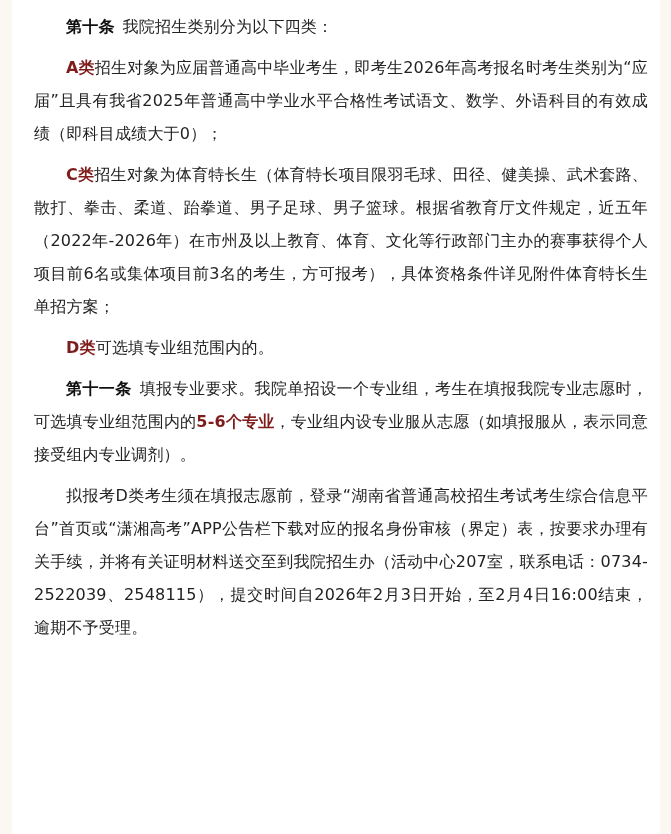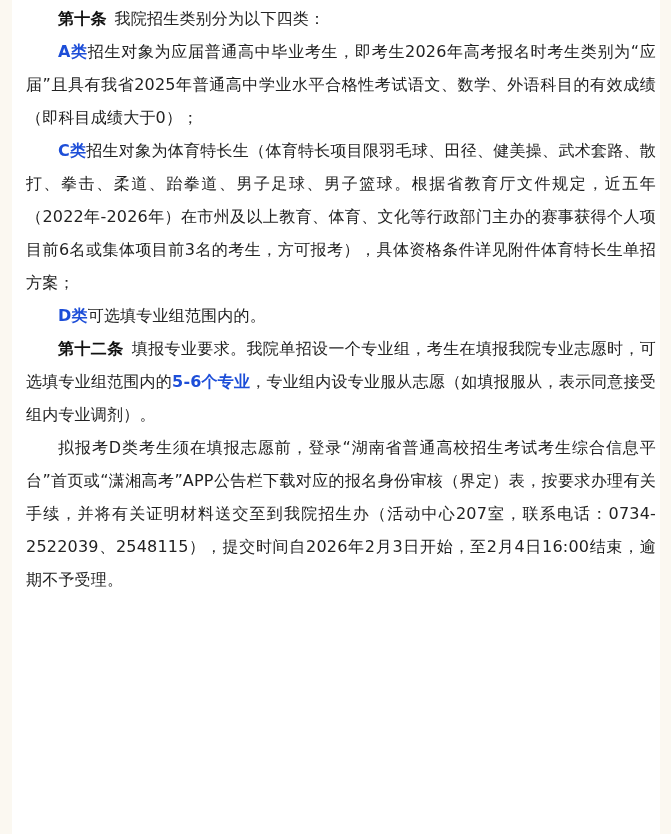--- a/index.html
+++ b/index.html
@@ -25,32 +25,32 @@
       position: absolute;
       left: 14px;
       top: 0;
       width: 630px;
       font-family: "DejaVu Sans", "Liberation Sans", sans-serif;
       font-size: 16px;
       color: #222222;
       line-height: 33px;
     }
     .para {
-      margin: 0;
+      margin: 8px;
       text-indent: 2em;
       text-align: justify;
       letter-spacing: 0.2px;
     }
     .p0 { padding-top: 2px; }
     .bold {
       font-weight: bold;
       color: #111111;
     }
     .red {
-      color: #1d4ed8;
+      color: #7f1d1d;
       font-weight: bold;
     }
     .spc { display: inline-block; width: 8px; }
   </style>
 </head>
 <body>
 
 <div class="page">
   <div class="content">
 
@@ -65,21 +65,21 @@
 
     <p class="para">
       <span class="red">C类</span><span>招生对象为体育特长生（体育特长项目限羽毛球、田径、健美操、武术套路、散打、拳击、柔道、跆拳道、男子足球、男子篮球。根据省教育厅文件规定，近五年（2022年-2026年）在市州及以上教育、体育、文化等行政部门主办的赛事获得个人项目前6名或集体项目前3名的考生，方可报考），具体资格条件详见附件体育特长生单招方案；</span>
     </p>
 
     <p class="para">
       <span class="red">D类</span><span>可选填专业组范围内的。</span>
     </p>
 
     <p class="para">
-      <span class="bold">第十二条</span><span class="spc"></span><span>填报专业要求。我院单招设一个专业组，考生在填报我院专业志愿时，可选填专业组范围内的</span><span class="red">5-6个专业</span><span>，专业组内设专业服从志愿（如填报服从，表示同意接受组内专业调剂）。</span>
+      <span class="bold">第十一条</span><span class="spc"></span><span>填报专业要求。我院单招设一个专业组，考生在填报我院专业志愿时，可选填专业组范围内的</span><span class="red">5-6个专业</span><span>，专业组内设专业服从志愿（如填报服从，表示同意接受组内专业调剂）。</span>
     </p>
 
 
     <p class="para">
       <span>拟报考D类考生须在填报志愿前，登录“湖南省普通高校招生考试考生综合信息平台”首页或“潇湘高考”APP公告栏下载对应的报名身份审核（界定）表，按要求办理有关手续，并将有关证明材料送交至到我院招生办（活动中心207室，联系电话：0734-2522039、2548115），提交时间自2026年2月3日开始，至2月4日16:00结束，逾期不予受理。</span>
     </p>
 
   </div>
 </div>
 

